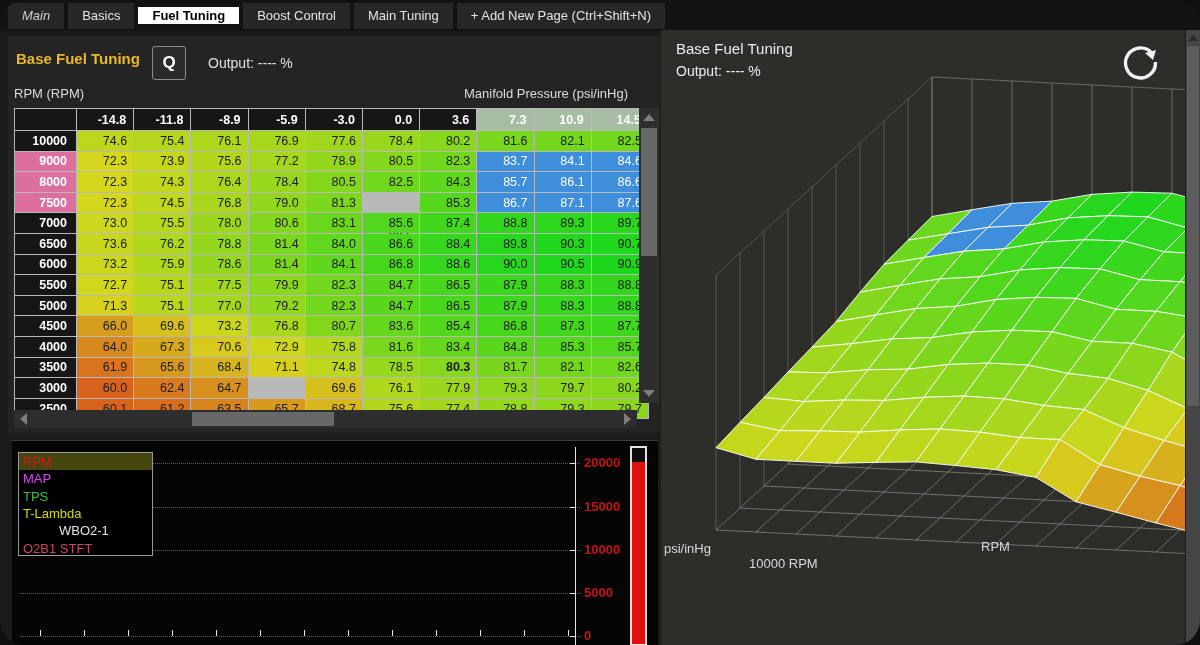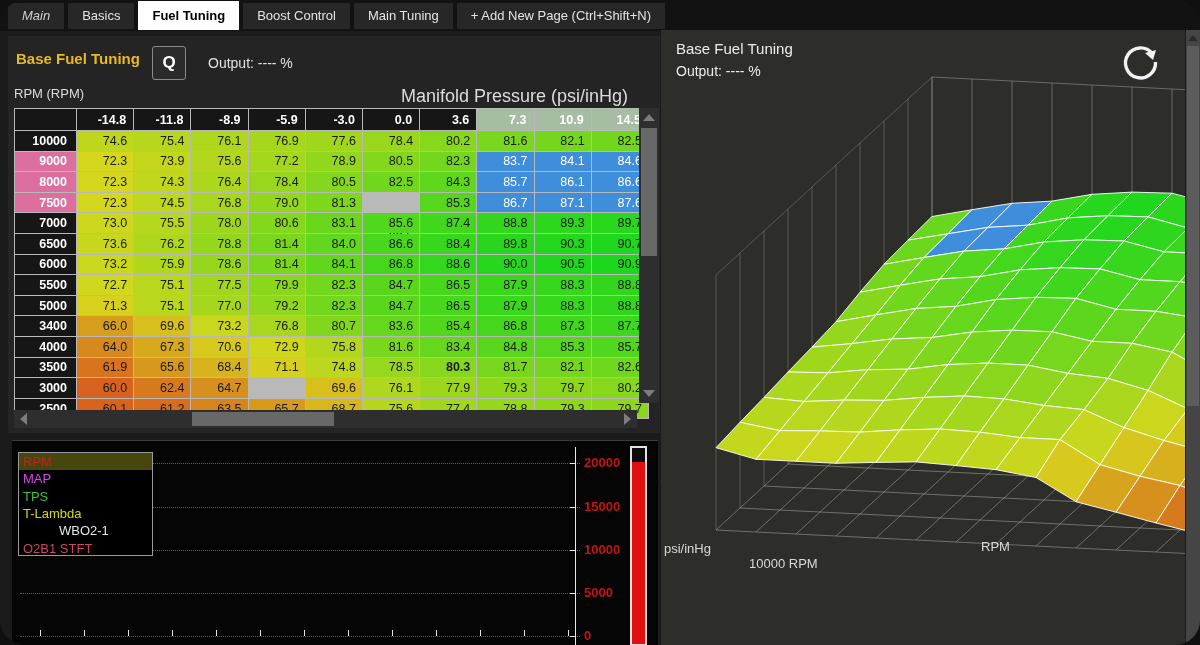--- a/index.html
+++ b/index.html
@@ -2,30 +2,30 @@
 <html><head>
 <meta charset="utf-8">
 <style>
   html,body{margin:0;padding:0;background:#101010;}
   *{box-sizing:border-box;font-family:"Liberation Sans",sans-serif;}
   #stage{position:relative;width:1200px;height:645px;background:#1b1b1b;overflow:hidden;border-radius:25px;}
 
   
   #tabbar{position:absolute;left:0;top:0;width:1200px;height:31px;background:#121212;display:flex;align-items:center;padding-left:8px;gap:4px;}
   .tab{height:26px;padding:0 14px;display:flex;align-items:center;background:#272727;color:#e4e4e4;font-size:13px;cursor:default;}
-  .tab.active{background:#ffffff;color:#000;font-weight:bold;height:29px;}
+  .tab.active{background:#ffffff;color:#000;font-weight:bold;height:17px;}
   .tab.italic{font-style:italic;color:#cfcfcf;}
 
   
   #leftPanel{position:absolute;left:8px;top:36px;width:652px;height:397px;background:#242424;}
   #lpTitle{position:absolute;left:8px;top:14px;font-size:15px;font-weight:bold;color:#e8b923;}
   #qbtn{position:absolute;left:144px;top:10px;width:34px;height:34px;background:#2b2b2b;border:1px solid #8a8a8a;border-radius:3px;color:#fff;font-size:17px;font-weight:bold;display:flex;align-items:center;justify-content:center;}
   #lpOutput{position:absolute;left:200px;top:19px;font-size:14px;color:#e0e0e0;}
   #lpRowAxis{position:absolute;left:6px;top:50px;font-size:13px;color:#dcdcdc;}
-  #lpColAxis{position:absolute;right:32px;top:50px;font-size:18px;color:#dcdcdc;}
+  #lpColAxis{position:absolute;right:32px;top:50px;font-size:13px;color:#dcdcdc;}
 
   #fuelTable{position:absolute;left:6px;top:72px;background:#b9b9b9;border:1px solid #b9b9b9;display:grid;grid-gap:1px;}
   .hcell{background:#161616;color:#fff;font-size:12.5px;font-weight:bold;display:flex;align-items:center;justify-content:flex-end;padding-right:7px;}
   .hcell.selcol{background:#a6bda4;}
   .rcell{background:#161616;color:#fff;font-size:12.5px;font-weight:bold;display:flex;align-items:center;justify-content:flex-end;padding-right:9px;}
   .rcell.selrow{background:#dd6f9e;}
   .vcell{color:#1b1b1b;font-size:12.5px;display:flex;align-items:center;justify-content:flex-end;padding-right:6px;}
   .vcell.selcell{color:#fff;}
 
   
@@ -183,21 +183,21 @@
         <div class="vcell" style="background: rgb(215, 209, 29);">71.3</div>
         <div class="vcell" style="background: rgb(185, 215, 29);">75.1</div>
         <div class="vcell" style="background: rgb(166, 215, 29);">77.0</div>
         <div class="vcell" style="background: rgb(144, 215, 29);">79.2</div>
         <div class="vcell" style="background: rgb(114, 215, 29);">82.3</div>
         <div class="vcell" style="background: rgb(90, 215, 29);">84.7</div>
         <div class="vcell" style="background: rgb(73, 215, 29);">86.5</div>
         <div class="vcell" style="background: rgb(59, 215, 29);">87.9</div>
         <div class="vcell" style="background: rgb(55, 215, 29);">88.3</div>
         <div class="vcell" style="background: rgb(50, 215, 29);">88.8</div>
-        <div class="rcell">3400</div>
+        <div class="rcell">4500</div>
         <div class="vcell" style="background: rgb(215, 157, 29);">66.0</div>
         <div class="vcell" style="background: rgb(215, 192, 29);">69.6</div>
         <div class="vcell" style="background: rgb(203, 215, 29);">73.2</div>
         <div class="vcell" style="background: rgb(168, 215, 29);">76.8</div>
         <div class="vcell" style="background: rgb(130, 215, 29);">80.7</div>
         <div class="vcell" style="background: rgb(101, 215, 29);">83.6</div>
         <div class="vcell" style="background: rgb(83, 215, 29);">85.4</div>
         <div class="vcell" style="background: rgb(70, 215, 29);">86.8</div>
         <div class="vcell" style="background: rgb(65, 215, 29);">87.3</div>
         <div class="vcell" style="background: rgb(61, 215, 29);">87.7</div>

